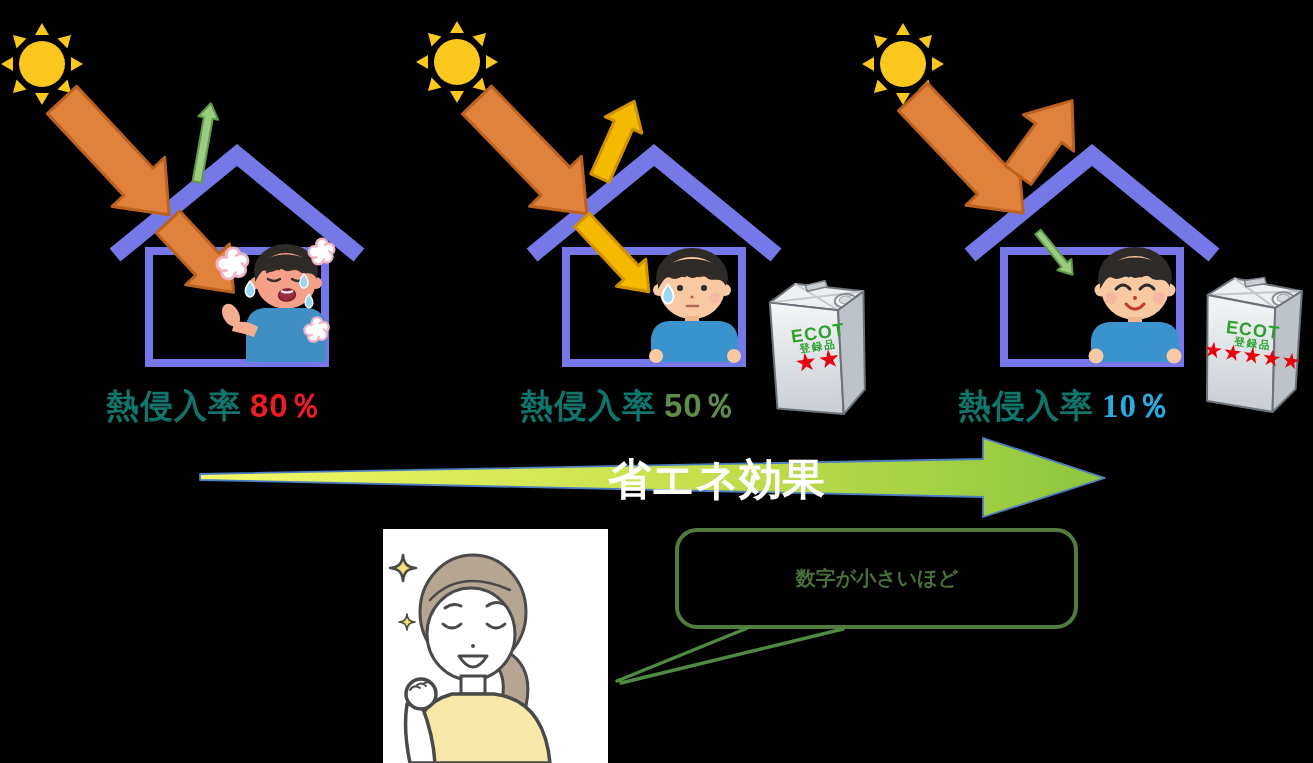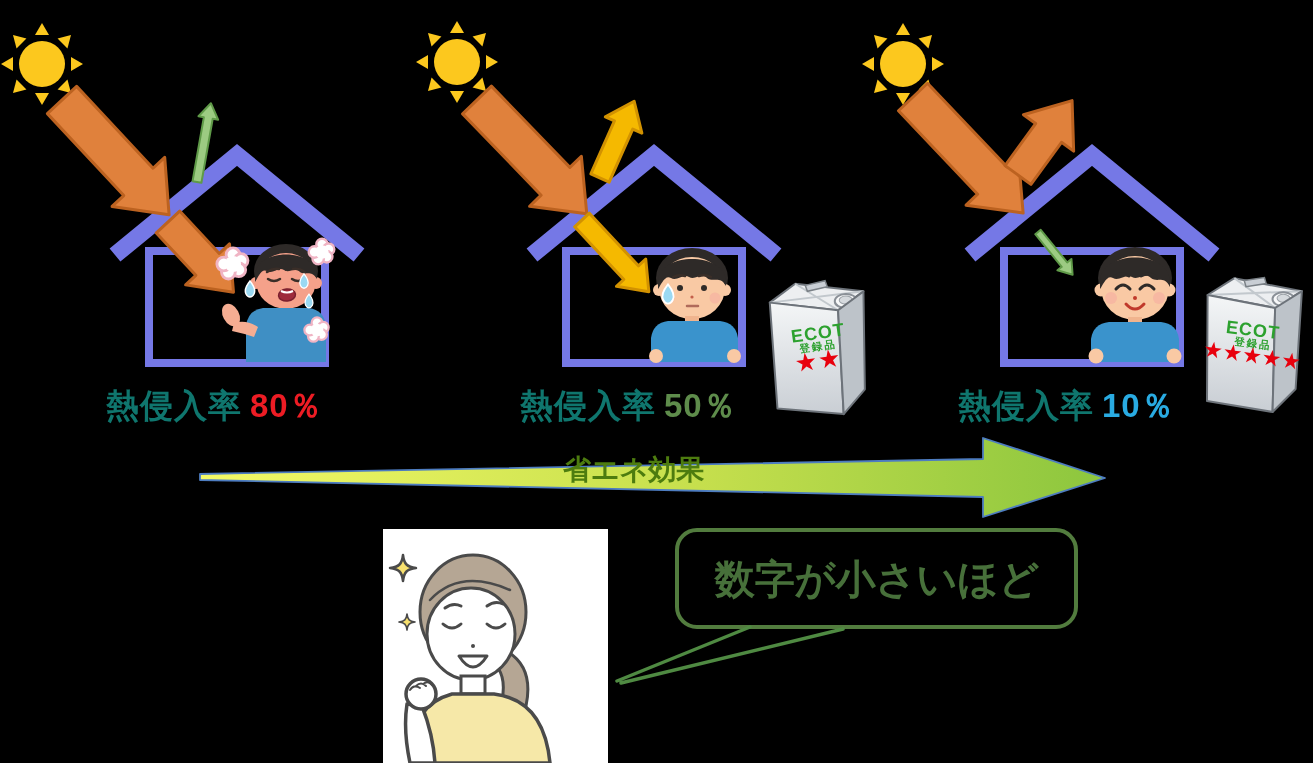--- a/index.html
+++ b/index.html
@@ -10,26 +10,26 @@
   svg.scene{position:absolute;left:0;top:0;}
   .overlay{position:absolute;white-space:nowrap;}
   .heat-label{top:384px;font-size:33px;font-weight:bold;letter-spacing:1px;}
   .heat-label .prefix{color:#0f766e;}
   .heat-label .value{margin-left:8px;}
   .v-red{color:#ed1c24;}
   .v-green{color:#5e8c4b;}
   .v-blue{color:#29abe2;}
   #label-left{left:106px;}
   #label-mid{left:520px;}
-  #label-right{left:958px;}
-  .energy-label{left:563px;top:451px;font-size:28px;font-weight:bold;color:#4d7c0f;}
+  #label-right{left:958px;font-family:Liberation Serif, serif;}
+  .energy-label{left:608px;top:451px;font-size:43px;font-weight:bold;color:#ffffff;}
   .bubble-text{
     left:678px;top:531px;width:398px;height:95px;
     display:flex;flex-direction:row;justify-content:center;align-items:center;
-    color:#47703a;font-size:40px;font-weight:bold;line-height:1.25;
+    color:#47703a;font-size:20px;font-weight:bold;line-height:1.25;
   }
   .can-text{text-align:center;color:#2ca12e;font-weight:bold;line-height:1;}
   .can-stars{text-align:center;color:#e8000d;line-height:1;}
   #mid-brand{left:776px;top:324px;width:84px;font-size:18px;letter-spacing:1px;transform:rotate(-8deg);}
   #mid-reg{left:776px;top:341px;width:84px;font-size:10.5px;letter-spacing:2px;transform:rotate(-8deg);}
   #mid-stars{left:772px;top:348px;width:92px;font-size:25px;letter-spacing:1px;transform:rotate(-8deg);}
   #right-brand{left:1210px;top:321px;width:86px;font-size:18px;letter-spacing:1px;transform:rotate(7deg);}
   #right-reg{left:1210px;top:338px;width:86px;font-size:10.5px;letter-spacing:2px;transform:rotate(7deg);}
   #right-stars{left:1192px;top:345px;width:120px;font-size:22px;transform:rotate(8deg);}
 </style>

